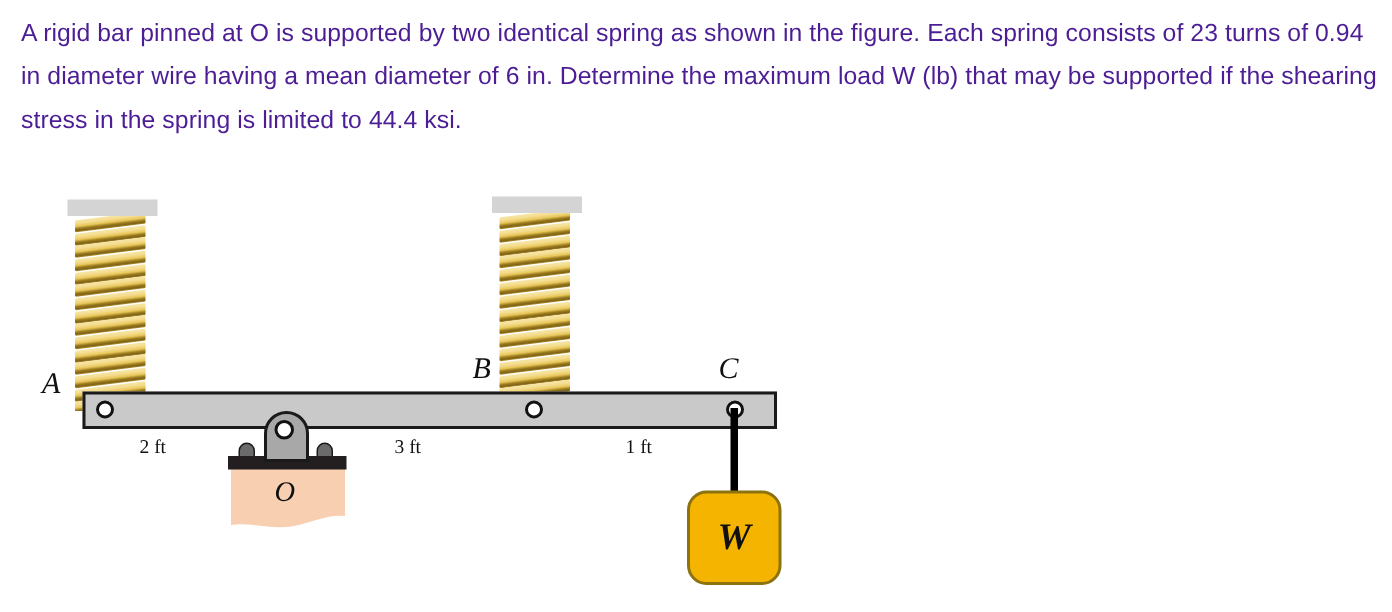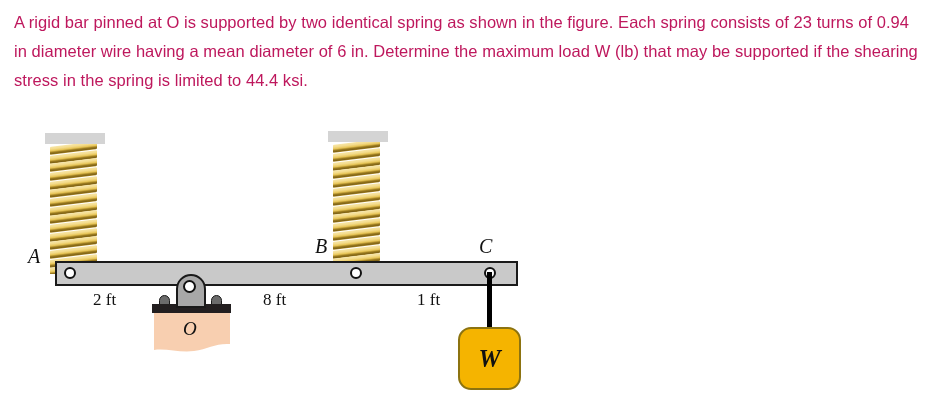--- a/index.html
+++ b/index.html
@@ -14,21 +14,21 @@
     overflow: hidden;
     position: relative;
   }
 
   
   #question-text {
     position: absolute;
     left: 14px;
     top: 8px;
     width: 905px;
-    color: #be185d;
+    color: #4c1d95;
     font-size: 16.5px;
     line-height: 29px;
     font-family: "Liberation Sans", sans-serif;
     letter-spacing: 0.05px;
   }
 
   
   #figure {
     position: absolute;
     left: 0;
@@ -100,21 +100,21 @@
     color: #111111;
   }
   #label-a { left: 28px; top: 133px; }
   #label-b { left: 315px; top: 123px; }
   #label-c { left: 479px; top: 123px; }
 
   
   .dim-label {
     position: absolute;
     font-family: "Liberation Serif", serif;
-    font-size: 17px;
+    font-size: 13px;
     color: #111111;
     top: 178px;
   }
   #dim-1 { left: 93px; }
   #dim-2 { left: 263px; }
   #dim-3 { left: 417px; }
 
   
   #pivot-bracket {
     position: absolute;
@@ -283,20 +283,20 @@
   <div id="rigid-bar"></div>
   <div class="bar-hole" id="hole-a"></div>
   <div class="bar-hole" id="hole-b"></div>
   <div class="bar-hole" id="hole-c"></div>
 
   <div class="pt-label" id="label-a">A</div>
   <div class="pt-label" id="label-b">B</div>
   <div class="pt-label" id="label-c">C</div>
 
   <div class="dim-label" id="dim-1">2 ft</div>
-  <div class="dim-label" id="dim-2">8 ft</div>
+  <div class="dim-label" id="dim-2">3 ft</div>
   <div class="dim-label" id="dim-3">1 ft</div>
 
   <div id="load-block">
     <div id="load-label">W</div>
   </div>
 
 </div>
 
 </body></html>

